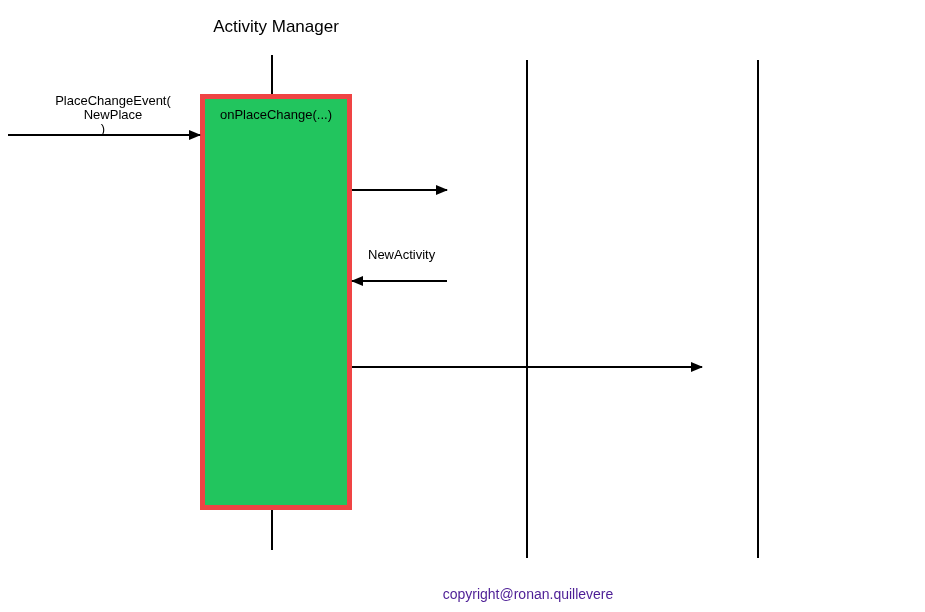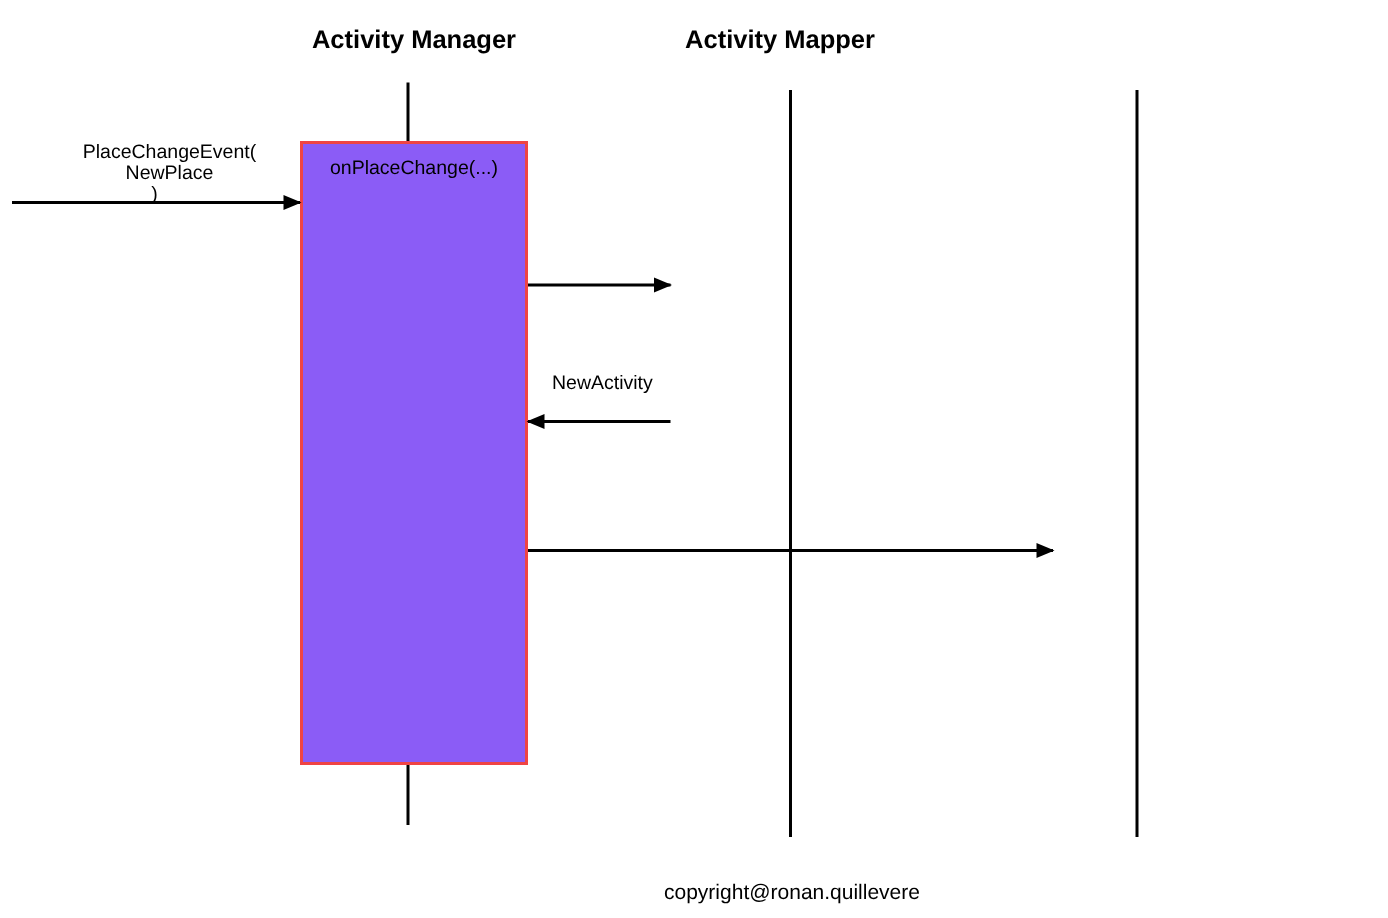--- a/index.html
+++ b/index.html
@@ -9,32 +9,31 @@
     background:#ffffff;
     font-family:"Liberation Sans", sans-serif;
     overflow:hidden;
   }
   .title {
     position:absolute;
     font-size:17px;
     color:#000000;
     text-align:center;
     white-space:nowrap;
-    font-weight:bold;
   }
   .lifeline {
     position:absolute;
     width:2px;
     background:#000000;
     z-index:1;
   }
   .activation {
     position:absolute;
-    background:#8b5cf6;
-    border:2px solid #ef4444;
+    background:#22c55e;
+    border:5px solid #ef4444;
     box-sizing:border-box;
     z-index:2;
   }
   .activation .lbl {
     display:block;
     margin-top:8px;
     text-align:center;
     font-size:13px;
     color:#000000;
     white-space:nowrap;
@@ -68,31 +67,30 @@
     z-index:3;
     line-height:14px;
   }
   .msg-label.centered { text-align:center; }
   .copyright {
     position:absolute;
     left:378px; top:586px;
     width:300px;
     text-align:center;
     font-size:14px;
-    color:#000000;
+    color:#4c1d95;
     white-space:nowrap;
   }
 </style>
 </head>
 <body>
 
 <div class="canvas">
 
   <div class="title" style="left:200px; top:17px; width:152px;">Activity Manager</div>
-  <div class="title" style="left:440px; top:17px; width:160px;">Activity Mapper</div>
 
   <div class="lifeline" style="left:271px; top:55px; height:495px;"></div>
   <div class="lifeline" style="left:526px; top:60px; height:498px;"></div>
   <div class="lifeline" style="left:757px; top:60px; height:498px;"></div>
 
   <div class="activation" style="left:200px; top:94px; width:152px; height:416px;">
     <span class="lbl">onPlaceChange(...)</span>
   </div>
 
   <div class="msg-label centered" style="left:8px; top:94px; width:190px;">

